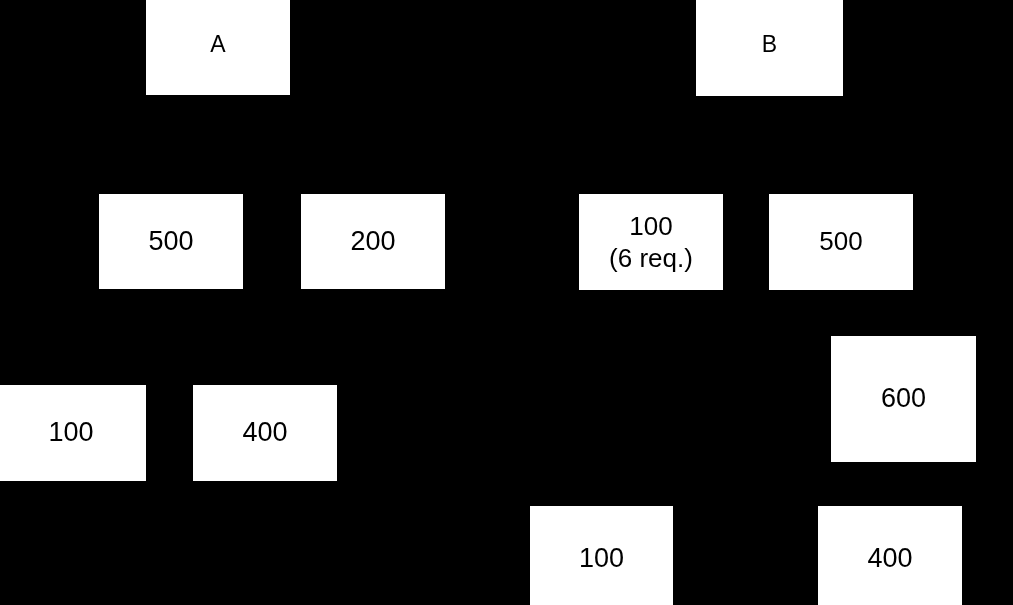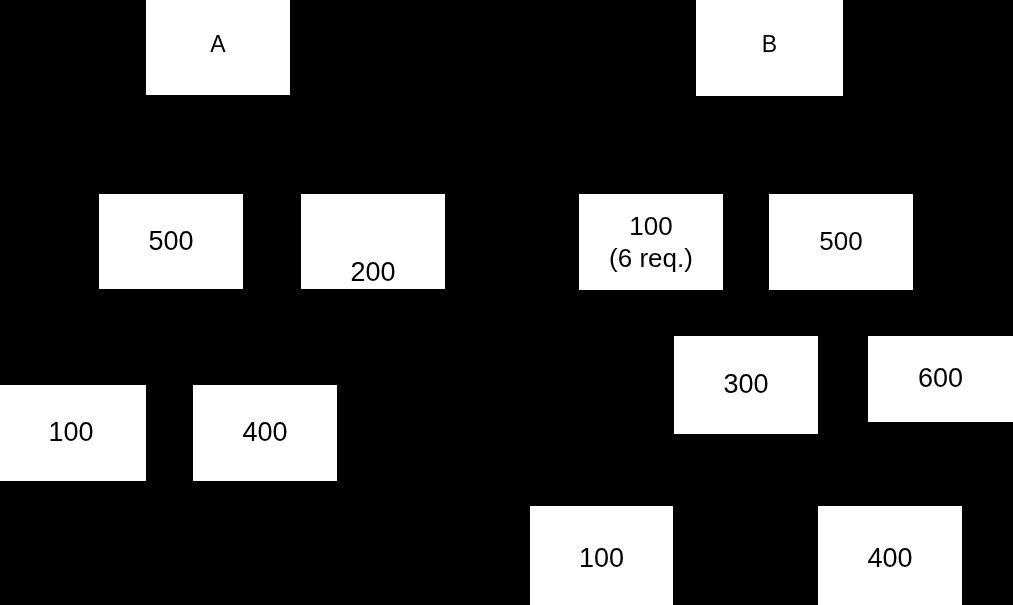--- a/index.html
+++ b/index.html
@@ -52,34 +52,31 @@
 <div id="canvas">
     <div class="node lbl" style="left: 146px; top: -6px; width: 144px; height: 101px; background: rgb(255, 255, 255); color: rgb(0, 0, 0);">
       <span class="line1">A</span>
     </div>
     <div class="node lbl" style="left: 696px; top: -6px; width: 147px; height: 102px; background: rgb(255, 255, 255); color: rgb(0, 0, 0);">
       <span class="line1">B</span>
     </div>
     <div class="node val" style="left: 99px; top: 194px; width: 144px; height: 95px; background: rgb(255, 255, 255); color: rgb(0, 0, 0);">
       <span class="line1">500</span>
     </div>
-    <div class="node val" style="left: 301px; top: 194px; width: 144px; height: 95px; background: rgb(255, 255, 255); color: rgb(0, 0, 0); justify-content: flex-end;">
+    <div class="node val" style="left: 301px; top: 194px; width: 144px; height: 95px; background: rgb(255, 255, 255); color: rgb(0, 0, 0);">
       <span class="line1">200</span>
     </div>
     <div class="node val-sm two-line" style="left: 579px; top: 194px; width: 144px; height: 96px; background: rgb(255, 255, 255); color: rgb(0, 0, 0);">
       <span class="line1">100</span>
       <span class="line2">(6 req.)</span>
     </div>
     <div class="node val-sm two-line" style="left: 769px; top: 194px; width: 144px; height: 96px; background: rgb(255, 255, 255); color: rgb(0, 0, 0);">
       <span class="line1">500</span>
     </div>
-    <div class="node val" style="left: 674px; top: 336px; width: 144px; height: 98px; background: rgb(255, 255, 255); color: rgb(0, 0, 0);">
-      <span class="line1">300</span>
-    </div>
-    <div class="node val" style="left: 868px; top: 336px; width: 145px; height: 86px; background: rgb(255, 255, 255); color: rgb(0, 0, 0);">
+    <div class="node val" style="left: 831px; top: 336px; width: 145px; height: 126px; background: rgb(255, 255, 255); color: rgb(0, 0, 0);">
       <span class="line1">600</span>
     </div>
     <div class="node val" style="left: -4px; top: 385px; width: 150px; height: 96px; background: rgb(255, 255, 255); color: rgb(0, 0, 0);">
       <span class="line1">100</span>
     </div>
     <div class="node val" style="left: 193px; top: 385px; width: 144px; height: 96px; background: rgb(255, 255, 255); color: rgb(0, 0, 0);">
       <span class="line1">400</span>
     </div>
     <div class="node val" style="left: 530px; top: 506px; width: 143px; height: 105px; background: rgb(255, 255, 255); color: rgb(0, 0, 0);">
       <span class="line1">100</span>

